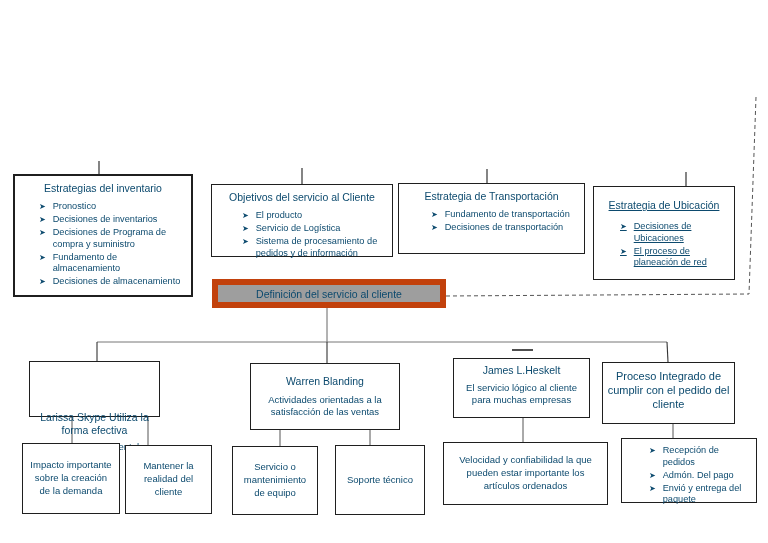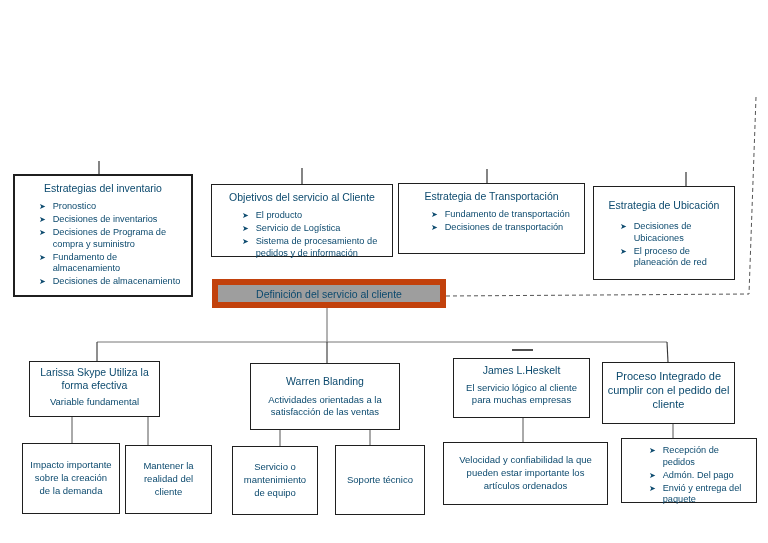--- a/index.html
+++ b/index.html
@@ -107,40 +107,40 @@
           <span class="blt">➤</span>
           <span class="btxt">Fundamento de transportación</span>
         </li>
       <li>
           <span class="blt">➤</span>
           <span class="btxt">Decisiones de transportación</span>
         </li>
     </ul>
   </div>
 
-  <div class="node" style="left:593px;top:186px;width:142px;height:94px;">
+  <div class="node" style="left:593px;top:186px;width:142px;height:94px;text-decoration:underline;">
     <div class="node-title" style="padding-top:12px;">Estrategia de Ubicación</div>
     <ul class="blist" style="padding-left:26px;margin-top:7px;">
       <li>
           <span class="blt">➤</span>
           <span class="btxt">Decisiones de Ubicaciones</span>
         </li>
       <li>
           <span class="blt">➤</span>
           <span class="btxt">El proceso de planeación de red</span>
         </li>
     </ul>
   </div>
 
   <div class="gray-node">
     <span>Definición del servicio al cliente</span>
   </div>
 
   <div class="node" style="left:29px;top:361px;width:131px;height:56px;">
-    <div class="node-title" style="padding-top:4px;">Larissa Skype Utiliza la forma efectiva</div>
+    <div class="node-title" style="padding-top:4px;margin-top:45px;">Larissa Skype Utiliza la forma efectiva</div>
     <div class="node-sub" style="padding-top:2px;">Variable fundamental</div>
   </div>
 
   <div class="node" style="left:250px;top:363px;width:150px;height:67px;">
     <div class="node-title" style="padding-top:11px;">Warren Blanding</div>
     <div class="node-sub">Actividades orientadas a la satisfacción de las ventas</div>
   </div>
 
   <div class="node" style="left:453px;top:358px;width:137px;height:60px;">
     <div class="node-title" style="padding-top:5px;">James L.Heskelt</div>

